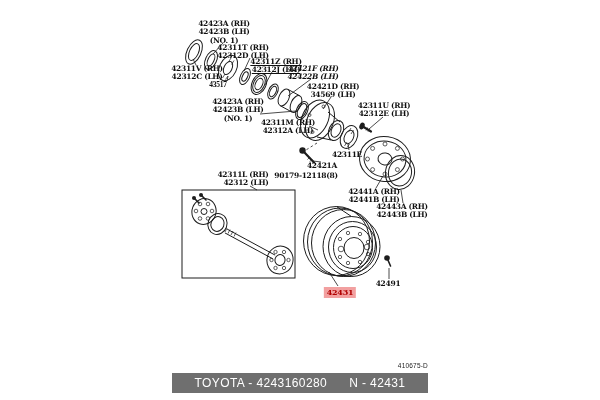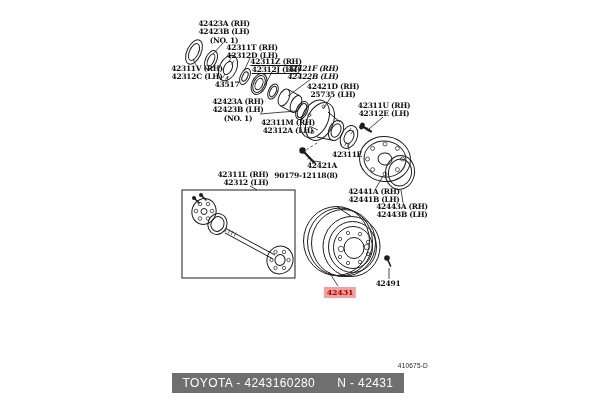--- a/index.html
+++ b/index.html
@@ -14,21 +14,21 @@
   svg .thick{stroke:var(--line);fill:none;stroke-width:2.2;stroke-linecap:round;}
   svg .med{stroke:var(--line);fill:none;stroke-width:1.6;stroke-linecap:round;}
   .labels{position:absolute;left:0;top:0;width:600px;height:400px;}
   .part-label{position:absolute;transform:translateX(-50%);text-align:center;white-space:nowrap;
       font-family:"DejaVu Serif",serif;font-weight:700;font-size:7.5px;line-height:1.12;
       letter-spacing:-0.3px;color:#101010;}
   .part-label.highlight{background:var(--highlight_bg);color:var(--highlight_text);
       padding:1px 3px;font-size:8px;}
   .doc-code{position:absolute;right:172px;top:362px;font-size:6.5px;color:#222;
       font-family:"Liberation Sans",sans-serif;letter-spacing:.2px;}
-  .footer-bar{position:absolute;left:172px;top:373px;width:232px;height:20px;
+  .footer-bar{position:absolute;left:172px;top:373px;width:256px;height:20px;
       background:var(--bar);color:var(--bar_text);display:flex;align-items:center;
       justify-content:center;gap:22px;font-size:12px;letter-spacing:.4px;}
 </style>
 </head>
 <body>
 
 <div class="stage">
 
   <svg width="600" height="400" viewBox="0 0 600 400">
 
@@ -198,42 +198,42 @@
       <circle class="thin" cx="284" cy="252" r="1.7"></circle>
     </g>
   </svg>
 
   <div class="labels">
       <div class="part-label" style="left: 224px; top: 20px;">
         <div>42423A (RH)</div>
         <div>42423B (LH)</div>
         <div>(NO. 1)</div>
       </div>
-      <div class="part-label" style="left: 252px; top: 44px; text-align: right;">
+      <div class="part-label" style="left: 243px; top: 44px; text-align: right;">
         <div>42311T (RH)</div>
         <div>42312D (LH)</div>
       </div>
       <div class="part-label" style="left: 276px; top: 58px; text-decoration: underline;">
         <div>42311Z (RH)</div>
         <div>42312J (LH)</div>
       </div>
       <div class="part-label" style="left: 313px; top: 65px; font-style: italic;">
         <div>42421F (RH)</div>
         <div>42422B (LH)</div>
       </div>
       <div class="part-label" style="left: 197px; top: 65px;">
         <div>42311V (RH)</div>
         <div>42312C (LH)</div>
       </div>
-      <div class="part-label" style="left: 227px; top: 81px;">
+      <div class="part-label" style="left: 218px; top: 81px; font-family: Liberation Serif, serif;">
         <div>43517</div>
       </div>
       <div class="part-label" style="left: 333px; top: 83px;">
         <div>42421D (RH)</div>
-        <div>25735 (LH)</div>
+        <div>34569 (LH)</div>
       </div>
       <div class="part-label" style="left: 238px; top: 98px;">
         <div>42423A (RH)</div>
         <div>42423B (LH)</div>
         <div>(NO. 1)</div>
       </div>
       <div class="part-label" style="left: 288px; top: 119px;">
         <div>42311M (RH)</div>
         <div>42312A (LH)</div>
       </div>

